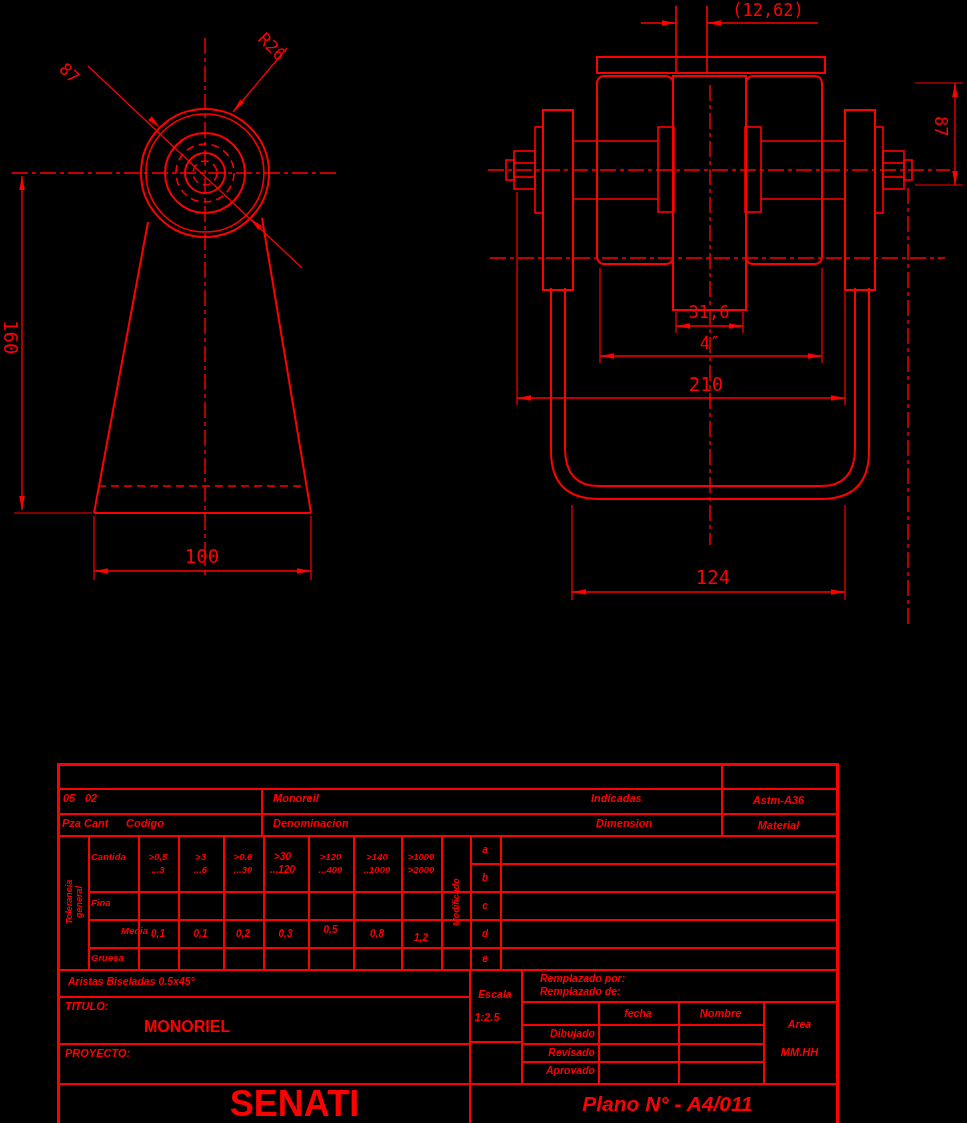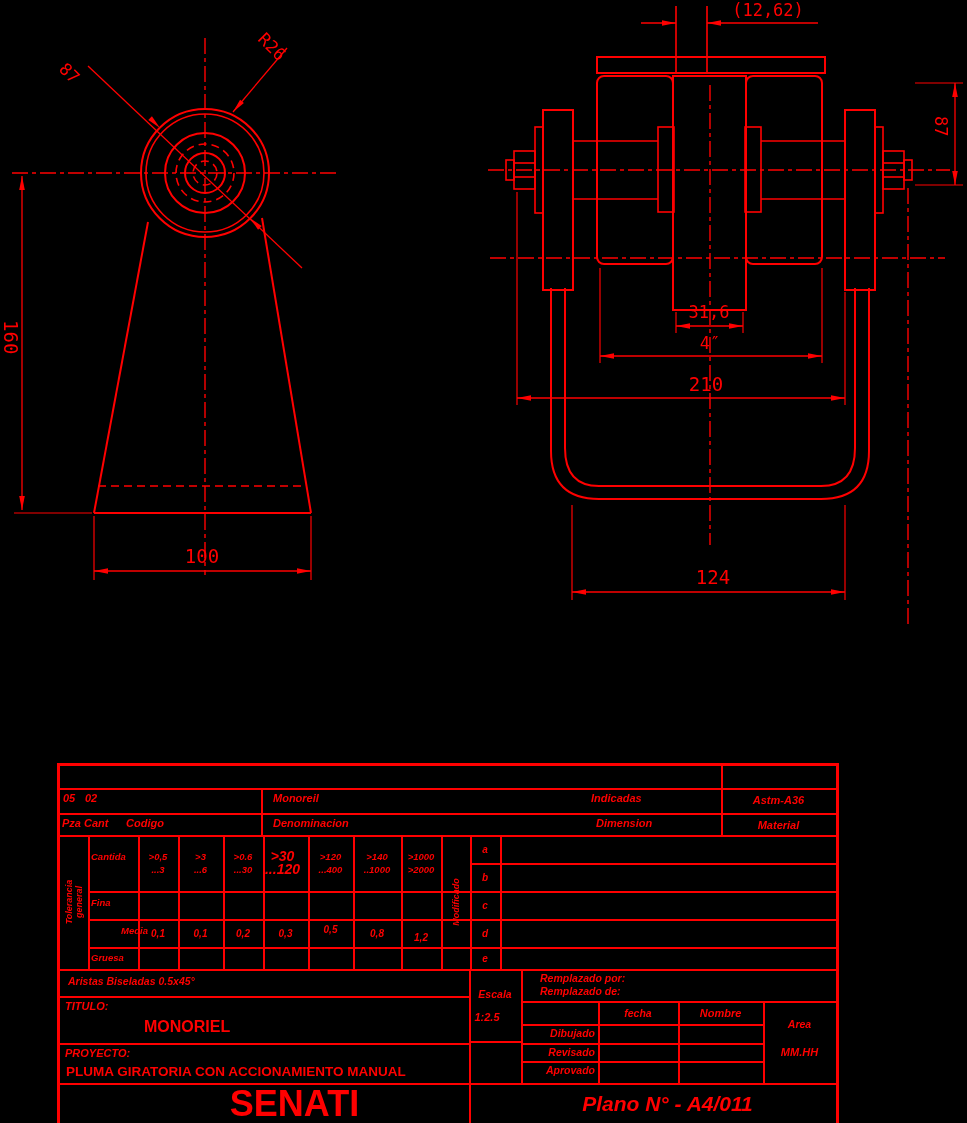--- a/index.html
+++ b/index.html
@@ -239,21 +239,21 @@
         <div>...3</div>
   </div>
   <div class="tb ctr" style="left:118px;top:72px;width:45px;height:50px;font-size:9.5px;flex-direction:column;line-height:13px;">
     <div>&gt;3</div>
         <div>...6</div>
   </div>
   <div class="tb ctr" style="left:163px;top:72px;width:40px;height:50px;font-size:9.5px;flex-direction:column;line-height:13px;">
     <div>&gt;0.6</div>
         <div>...30</div>
   </div>
-  <div class="tb ctr" style="left:203px;top:72px;width:39px;height:50px;font-size:14px;flex-direction:column;line-height:13px;">
+  <div class="tb ctr" style="left:203px;top:72px;width:39px;height:50px;font-size:10px;flex-direction:column;line-height:13px;">
     <div>&gt;30</div>
         <div>...120</div>
   </div>
   <div class="tb ctr" style="left:248px;top:72px;width:45px;height:50px;font-size:9.5px;flex-direction:column;line-height:13px;">
     <div>&gt;120</div>
         <div>...400</div>
   </div>
   <div class="tb ctr" style="left:293px;top:72px;width:48px;height:50px;font-size:9.5px;flex-direction:column;line-height:13px;">
     <div>&gt;140</div>
         <div>..1000</div>
@@ -277,21 +277,20 @@
   <div class="tb ctr" style="left:410px;top:69px;width:30px;height:28px;font-size:10px;">a</div>
   <div class="tb ctr" style="left:410px;top:97px;width:30px;height:28px;font-size:10px;">b</div>
   <div class="tb ctr" style="left:410px;top:125px;width:30px;height:28px;font-size:10px;">c</div>
   <div class="tb ctr" style="left:410px;top:153px;width:30px;height:28px;font-size:10px;">d</div>
   <div class="tb ctr" style="left:410px;top:181px;width:30px;height:22px;font-size:10px;">e</div>
 
   <span class="tb" style="left:8px;top:209px;font-size:10.5px;">Aristas Biseladas 0.5x45°</span>
   <span class="tb" style="left:5px;top:234px;">TITULO:</span>
   <span class="tb up" style="left:84px;top:252px;font-size:16px;">MONORIEL</span>
   <span class="tb" style="left:5px;top:281px;">PROYECTO:</span>
-  <span class="tb up" style="left:6px;top:298px;font-size:13.5px;">PLUMA GIRATORIA CON ACCIONAMIENTO MANUAL</span>
   <div class="tb ctr up" style="left:0;top:319px;width:409px;height:38px;font-size:36px;padding-left:60px;box-sizing:border-box;">SENATI</div>
 
   <div class="tb ctr" style="left:409px;top:220px;width:52px;height:16px;font-size:10.5px;">Escala</div>
   <div class="tb ctr" style="left:409px;top:243px;width:36px;height:16px;font-size:11px;text-align:center;">1:2.5</div>
   <span class="tb" style="left:480px;top:206px;font-size:10.5px;">Remplazado por:</span>
   <span class="tb" style="left:480px;top:219px;font-size:10.5px;">Remplazado de:</span>
   <div class="tb ctr" style="left:538px;top:238px;width:80px;height:18px;font-size:10.5px;">fecha</div>
   <div class="tb ctr" style="left:618px;top:238px;width:85px;height:18px;font-size:11px;">Nombre</div>
   <div class="tb" style="left:461px;top:261px;width:74px;font-size:10.5px;text-align:right;">Dibujado</div>
   <div class="tb" style="left:461px;top:280px;width:74px;font-size:10.5px;text-align:right;">Revisado</div>

